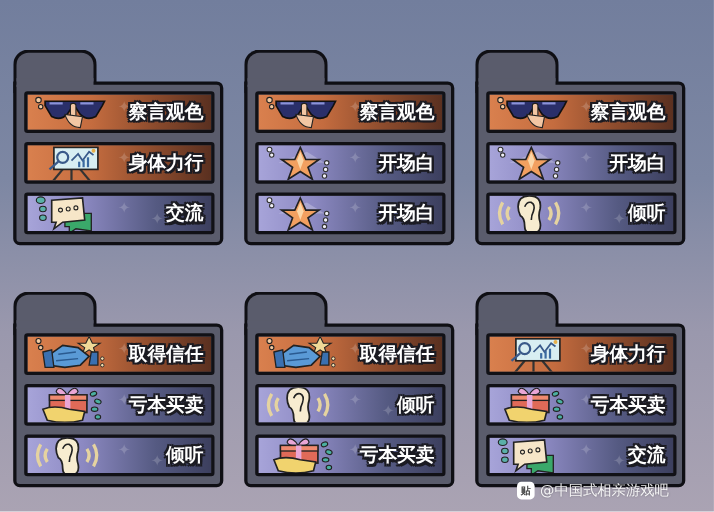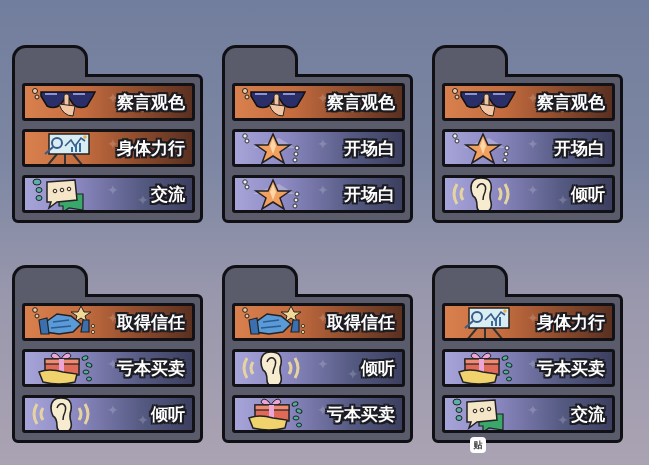--- a/index.html
+++ b/index.html
@@ -370,13 +370,14 @@
               <use href="#ico-chat"></use>
             </svg></span>
           <span class="card-label">交流</span>
         </div>
       </div>
     </div>
   </div>
 
 <div class="watermark">
   <span class="wm-logo">贴</span>
+  <span>@中国式相亲游戏吧</span>
 </div>
 
 </body></html>

